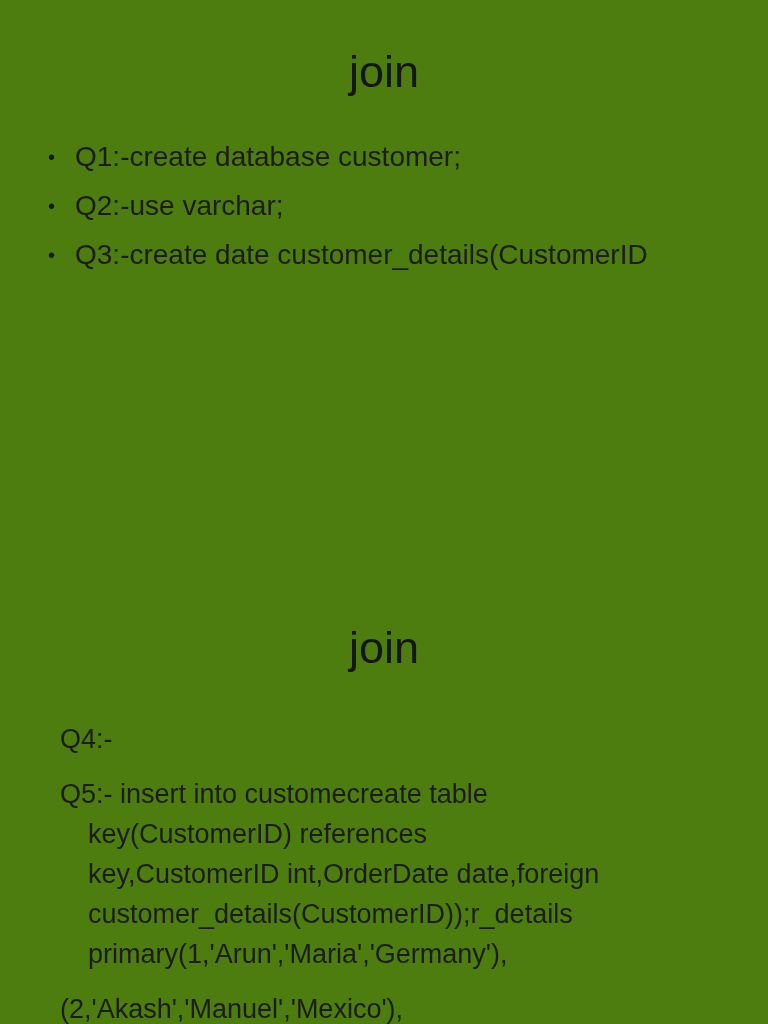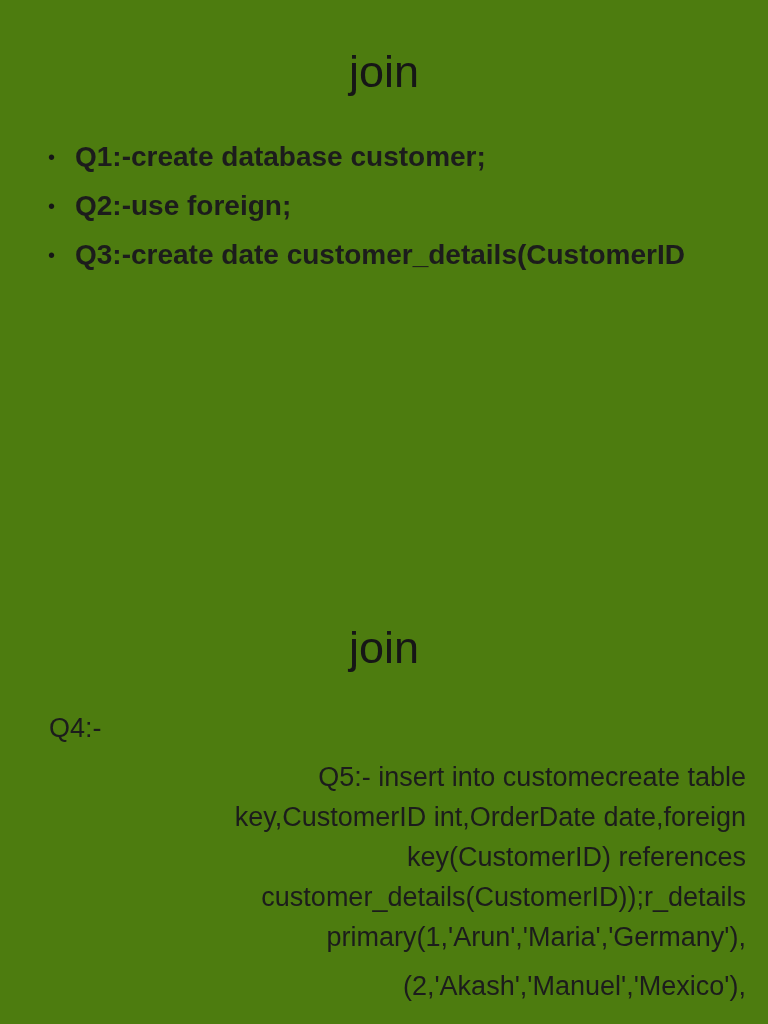--- a/index.html
+++ b/index.html
@@ -50,33 +50,33 @@
     align-items: flex-start;
     margin-bottom: 7px;
   }
   .bullet-item .dot {
     flex: 0 0 27px;
     width: 27px;
     font-size: 20px;
     line-height: 42px;
     color: #161616;
   }
-  .bullet-item .content { flex: 1 1 auto; min-width: 0; font-weight: bold; }
+  .bullet-item .content { flex: 1 1 auto; min-width: 0; }
 
   
   .body-text {
     position: absolute;
     top: 704px;
     left: 45px;
     right: 18px;
     font-size: 27px;
     line-height: 40px;
   }
-  .para { margin: 4px; }
-  .para + .para { margin-top: 9px; text-align: right; }
+  .para { margin: 15px; }
+  .para + .para { margin-top: 9px; }
   .para-last { margin-top: 10px; }
 
   .line {
     white-space: nowrap;
     color: #1c1c1c;
   }
   .cont { padding-left: 28px; }
 </style>
 </head>
 <body>
@@ -88,41 +88,41 @@
   <ul class="bullet-list">
     <li class="bullet-item">
       <span class="dot">•</span>
       <div class="content">
         <div class="line">Q1:-create database customer;</div>
       </div>
     </li>
     <li class="bullet-item">
       <span class="dot">•</span>
       <div class="content">
-        <div class="line">Q2:-use foreign;</div>
+        <div class="line">Q2:-use varchar;</div>
       </div>
     </li>
     <li class="bullet-item">
       <span class="dot">•</span>
       <div class="content">
         <div class="line">Q3:-create date customer_details(CustomerID</div>
       </div>
     </li>
   </ul>
 
   <div class="slide-title title-2">join</div>
 
   <div class="body-text">
     <div class="para">
       <div class="line">Q4:-</div>
     </div>
     <div class="para">
       <div class="line">Q5:- insert into customecreate table</div>
+      <div class="line cont">key(CustomerID) references</div>
       <div class="line cont">key,CustomerID int,OrderDate date,foreign</div>
-      <div class="line cont">key(CustomerID) references</div>
       <div class="line cont">customer_details(CustomerID));r_details</div>
       <div class="line cont">primary(1,'Arun','Maria','Germany'),</div>
     </div>
     <div class="para para-last">
       <div class="line">(2,'Akash','Manuel','Mexico'),</div>
     </div>
   </div>
 
 </div>
 

